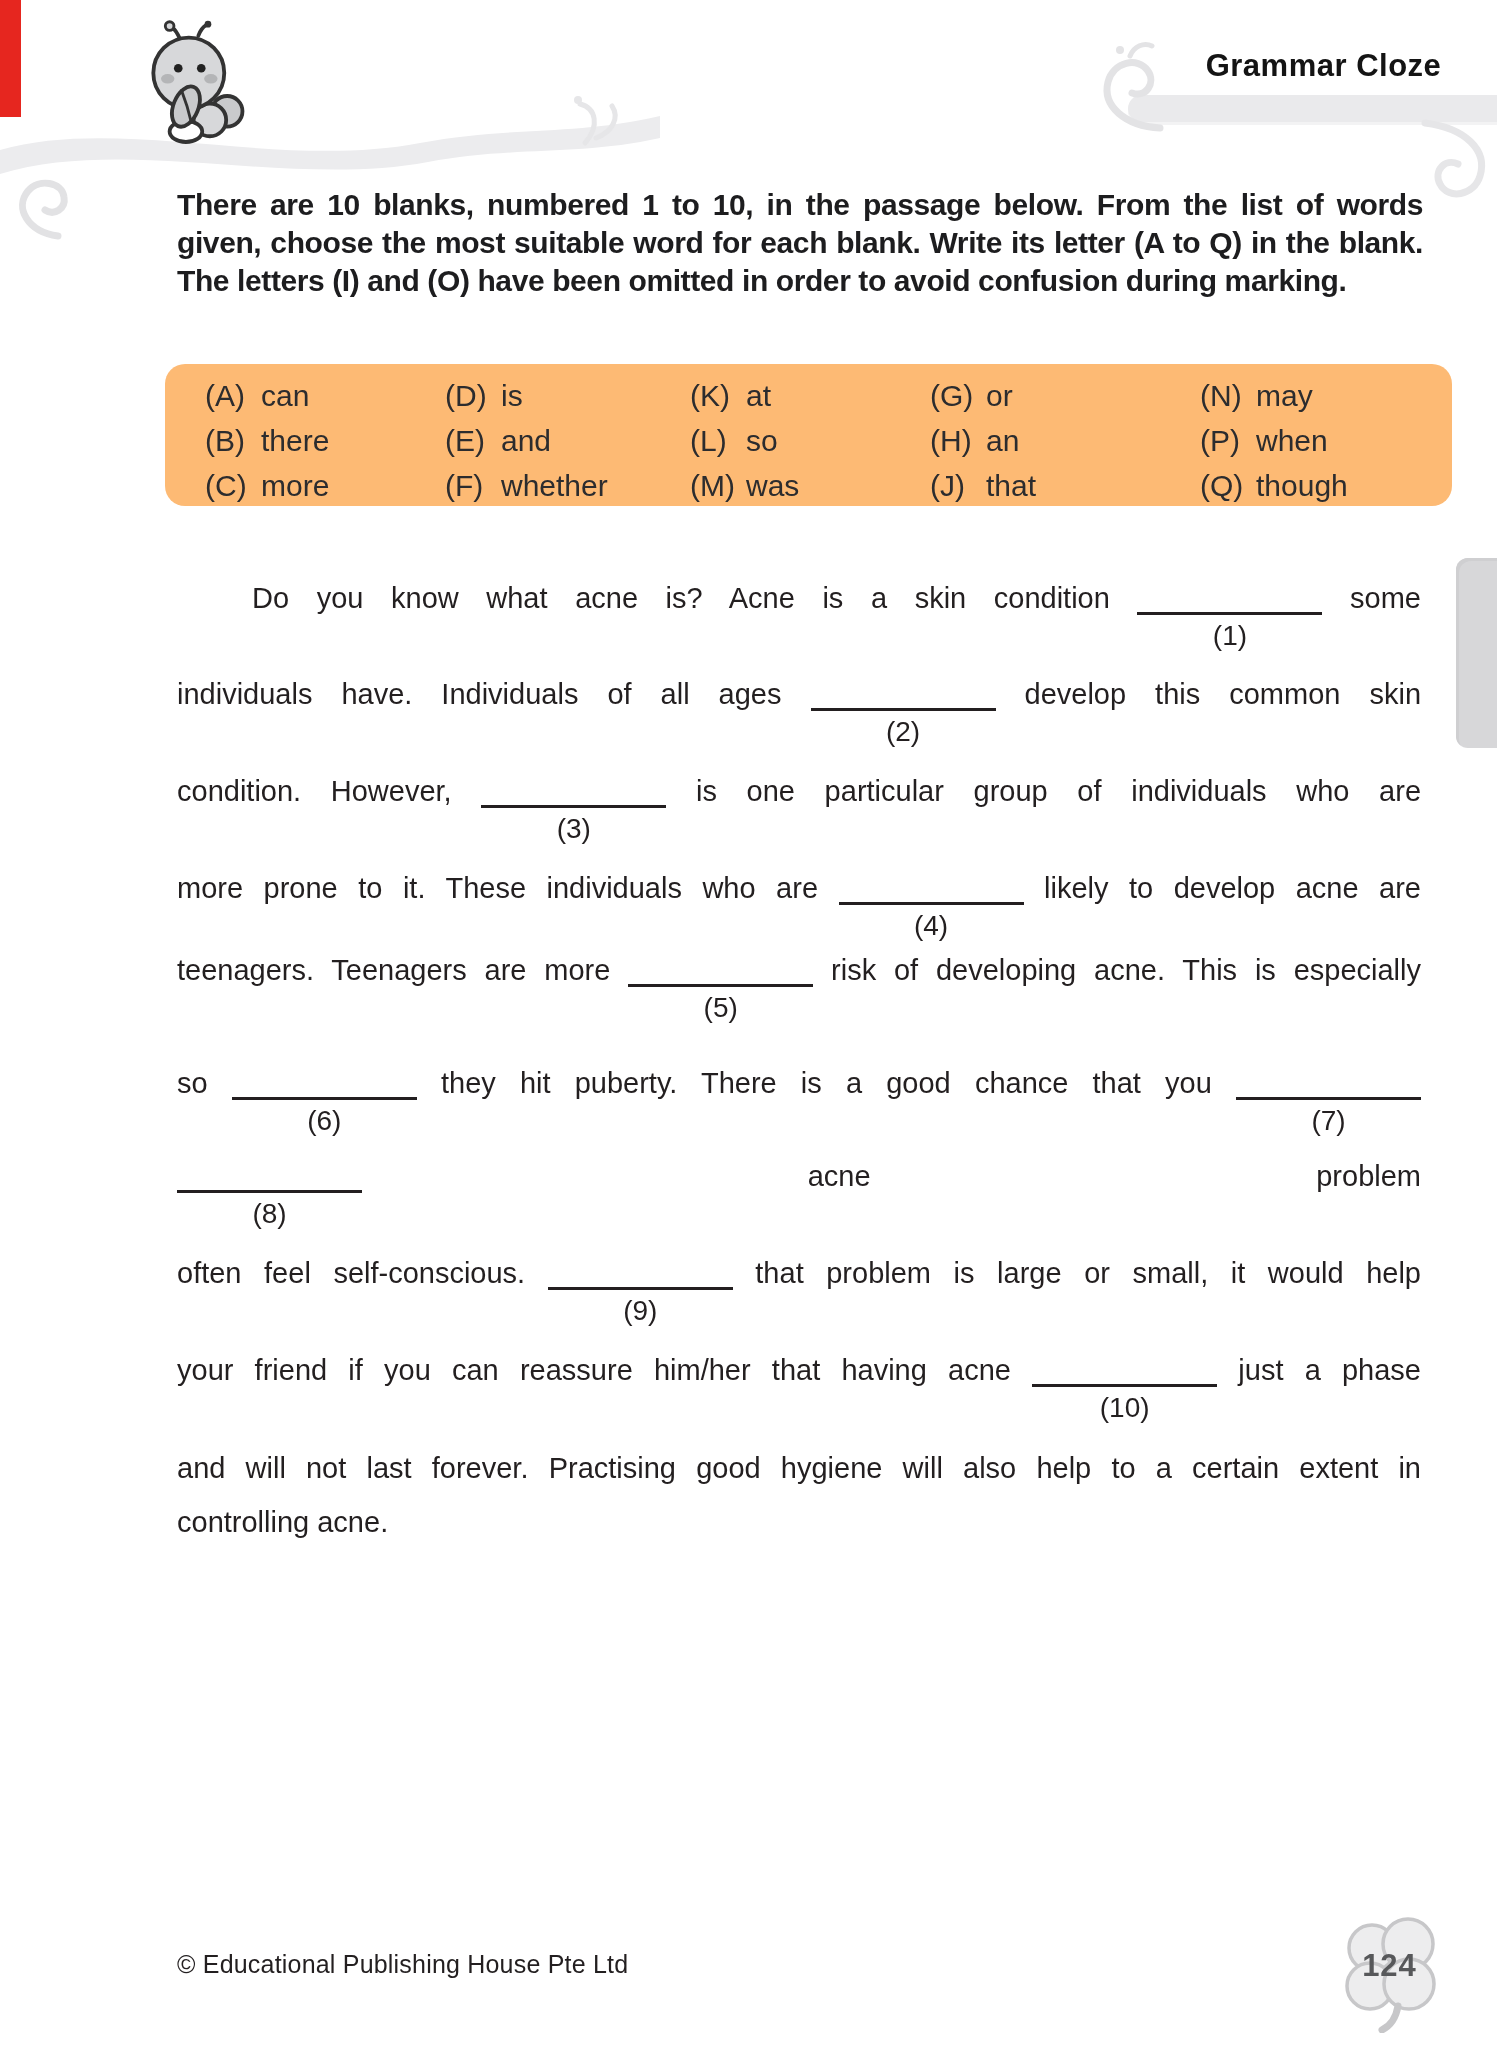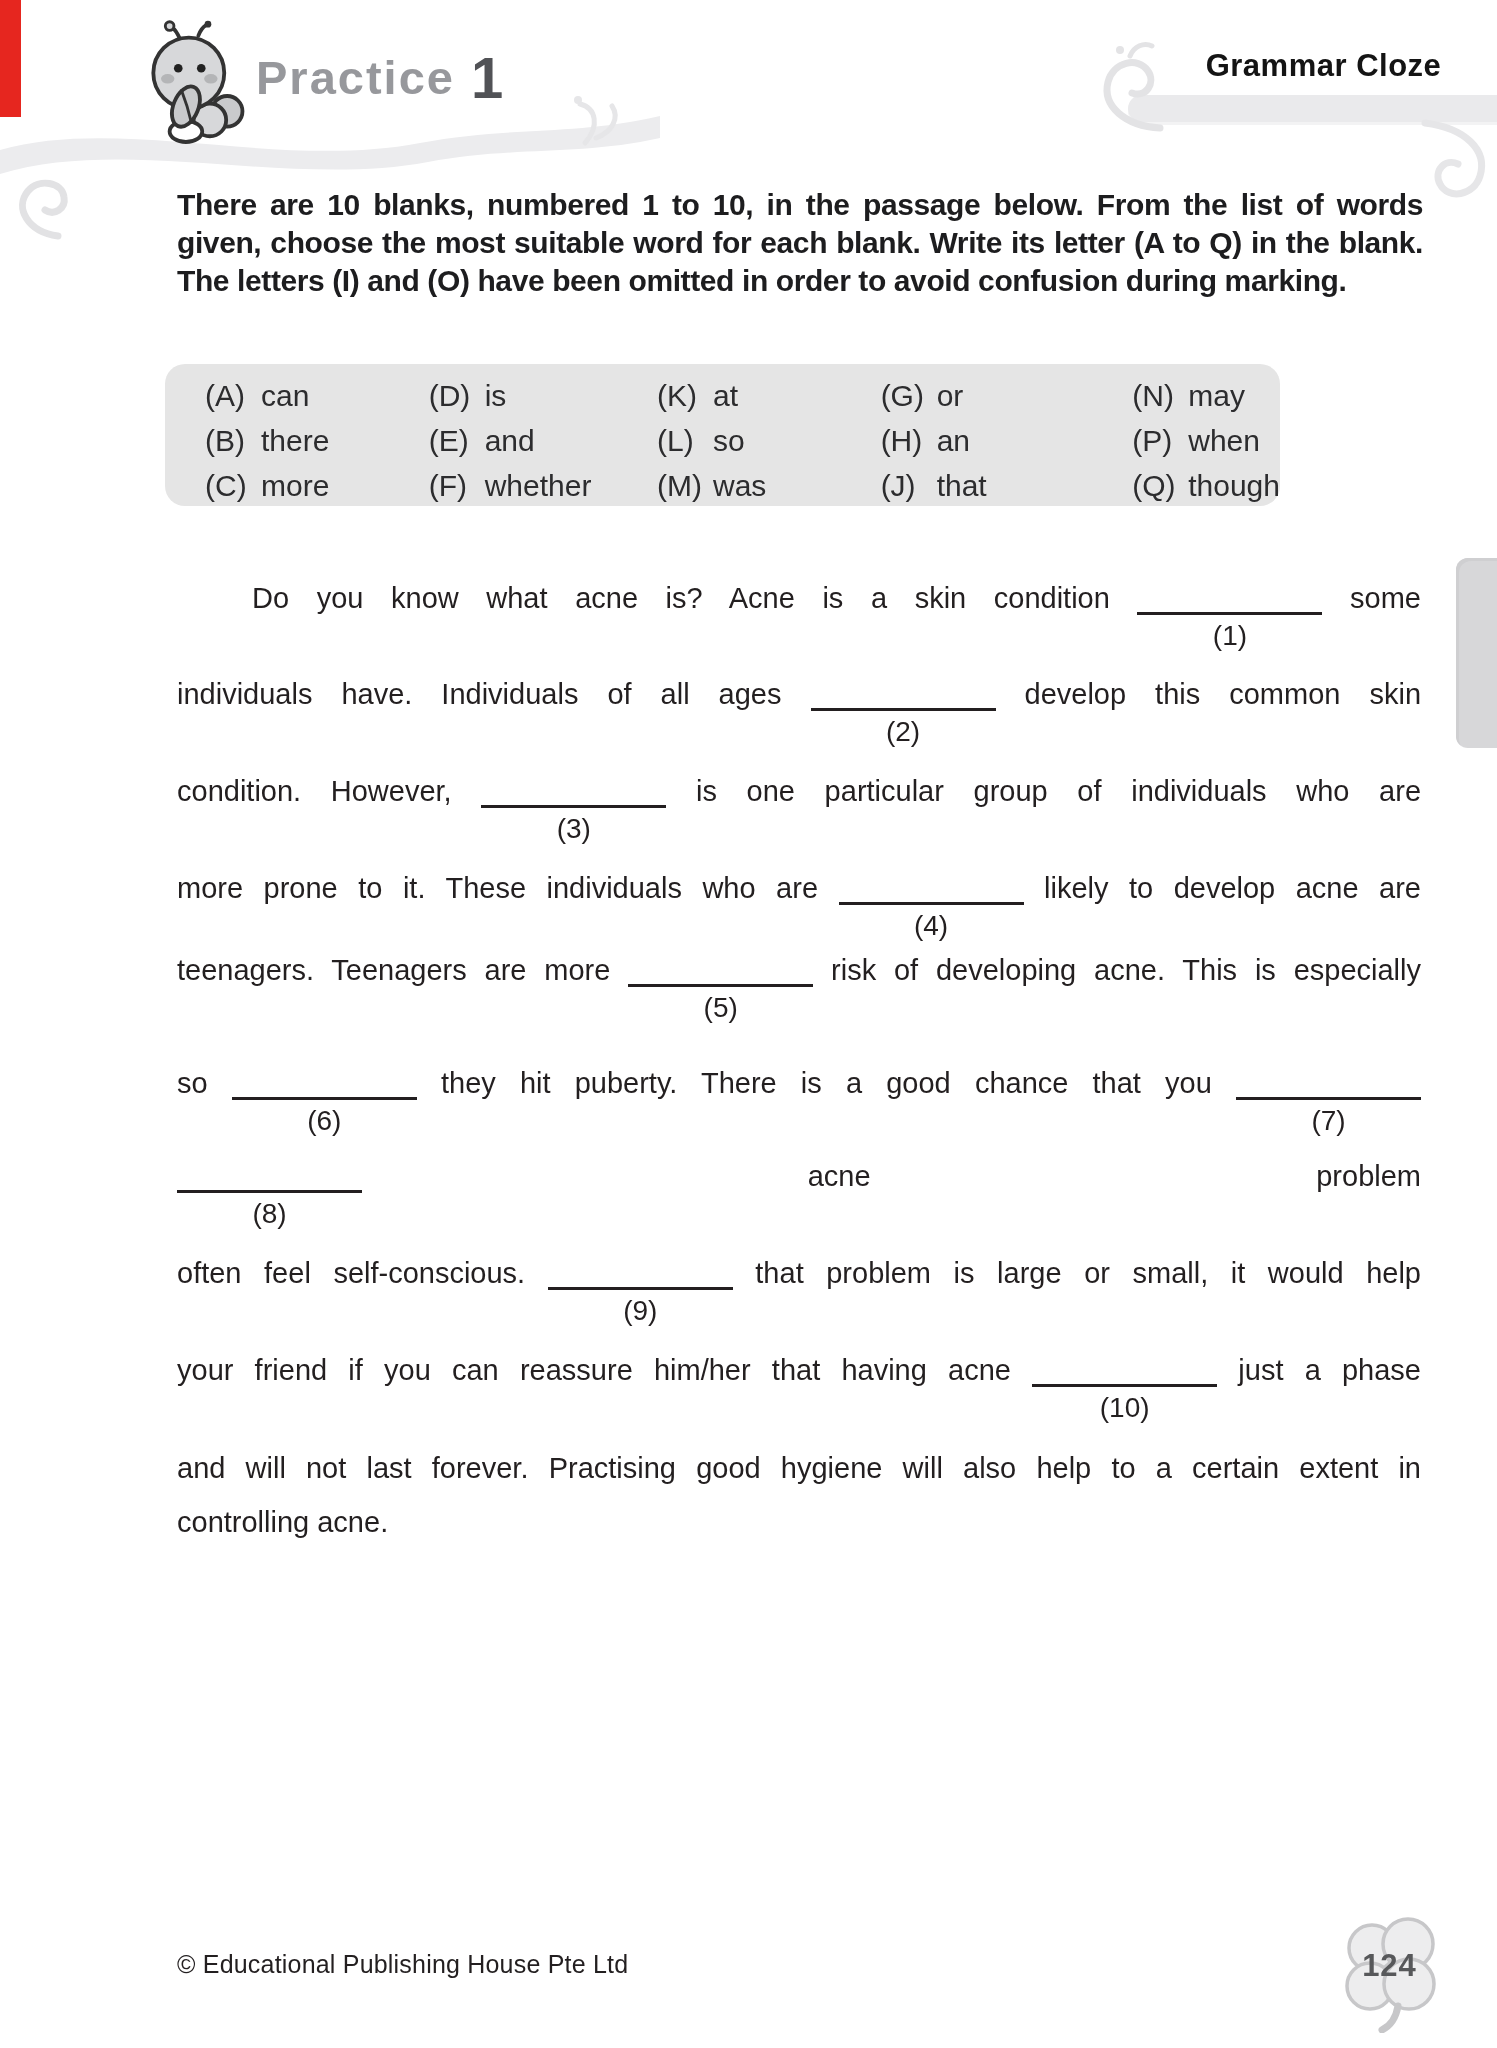--- a/index.html
+++ b/index.html
@@ -18,21 +18,21 @@
               border-radius:14px 0 0 14px;box-shadow:0 3px 0 #f3f3f4;}
   .ribbon{position:absolute;left:0;top:88px;width:660px;height:155px;}
   .swirl-left{position:absolute;left:1090px;top:38px;width:75px;height:95px;}
   .swirl-right{position:absolute;left:1420px;top:118px;width:77px;height:95px;}
 
   
   .instructions{position:absolute;left:177px;top:186px;width:1246px;font-size:30px;font-weight:bold;
                 color:#1d1d1f;line-height:38px;text-align:justify;letter-spacing:-0.4px;}
 
   
-  .word-bank{position:absolute;left:165px;top:364px;width:1115px;height:142px;background:#e5e5e5;
+  .word-bank{position:absolute;left:165px;top:364px;width:1287px;height:142px;background:#fdba74;
              border-radius:20px;box-sizing:border-box;padding:9px 0 0 40px;display:flex;}
   .wb-col{display:flex;flex-direction:column;}
   .wb-col:nth-child(1){width:240px;}
   .wb-col:nth-child(2){width:245px;}
   .wb-col:nth-child(3){width:240px;}
   .wb-col:nth-child(4){width:270px;}
   .wb-item{line-height:45px;font-size:30px;color:#2c2c2e;white-space:nowrap;}
   .wb-letter{display:inline-block;min-width:56px;}
 
   
@@ -80,23 +80,20 @@
     <ellipse cx="50" cy="116" rx="17" ry="11" fill="#ffffff" stroke="#333333" stroke-width="4"></ellipse>
     <circle cx="53" cy="55" r="37" fill="#d7d8da" stroke="#333333" stroke-width="4"></circle>
     <circle cx="42" cy="50" r="4.5" fill="#222222"></circle>
     <circle cx="66" cy="50" r="4.5" fill="#222222"></circle>
     <ellipse cx="31" cy="61" rx="7" ry="5" fill="#b4b5b7"></ellipse>
     <ellipse cx="76" cy="61" rx="7" ry="5" fill="#b4b5b7"></ellipse>
     <ellipse cx="50" cy="90" rx="13" ry="22" transform="rotate(22 50 90)" fill="#c9cacc" stroke="#333333" stroke-width="4"></ellipse>
     <path d="M45,72 Q52,90 56,108" stroke="#333333" stroke-width="3" fill="none"></path>
   </svg>
 
-  <div class="practice-wrap">
-    <span class="practice-label">Practice</span><span class="practice-number">1</span>
-  </div>
 
   <div class="header-bar"></div>
   <svg class="swirl-left" viewBox="0 0 75 95" aria-hidden="true">
     <path d="M70,90 C35,88 12,68 18,44 C23,24 48,18 58,33 C66,45 56,60 42,55" stroke="#e3e3e5" stroke-width="7" fill="none" stroke-linecap="round"></path>
     <circle cx="30" cy="12" r="4" fill="#e3e3e5"></circle>
     <path d="M40,18 C44,8 54,4 62,8" stroke="#e3e3e5" stroke-width="5" fill="none" stroke-linecap="round"></path>
   </svg>
   <svg class="swirl-right" viewBox="0 0 77 95" aria-hidden="true">
     <path d="M5,5 C45,10 68,32 60,58 C54,78 28,82 20,66 C13,53 25,40 38,46" stroke="#e6e6e8" stroke-width="7" fill="none" stroke-linecap="round"></path>
   </svg>

